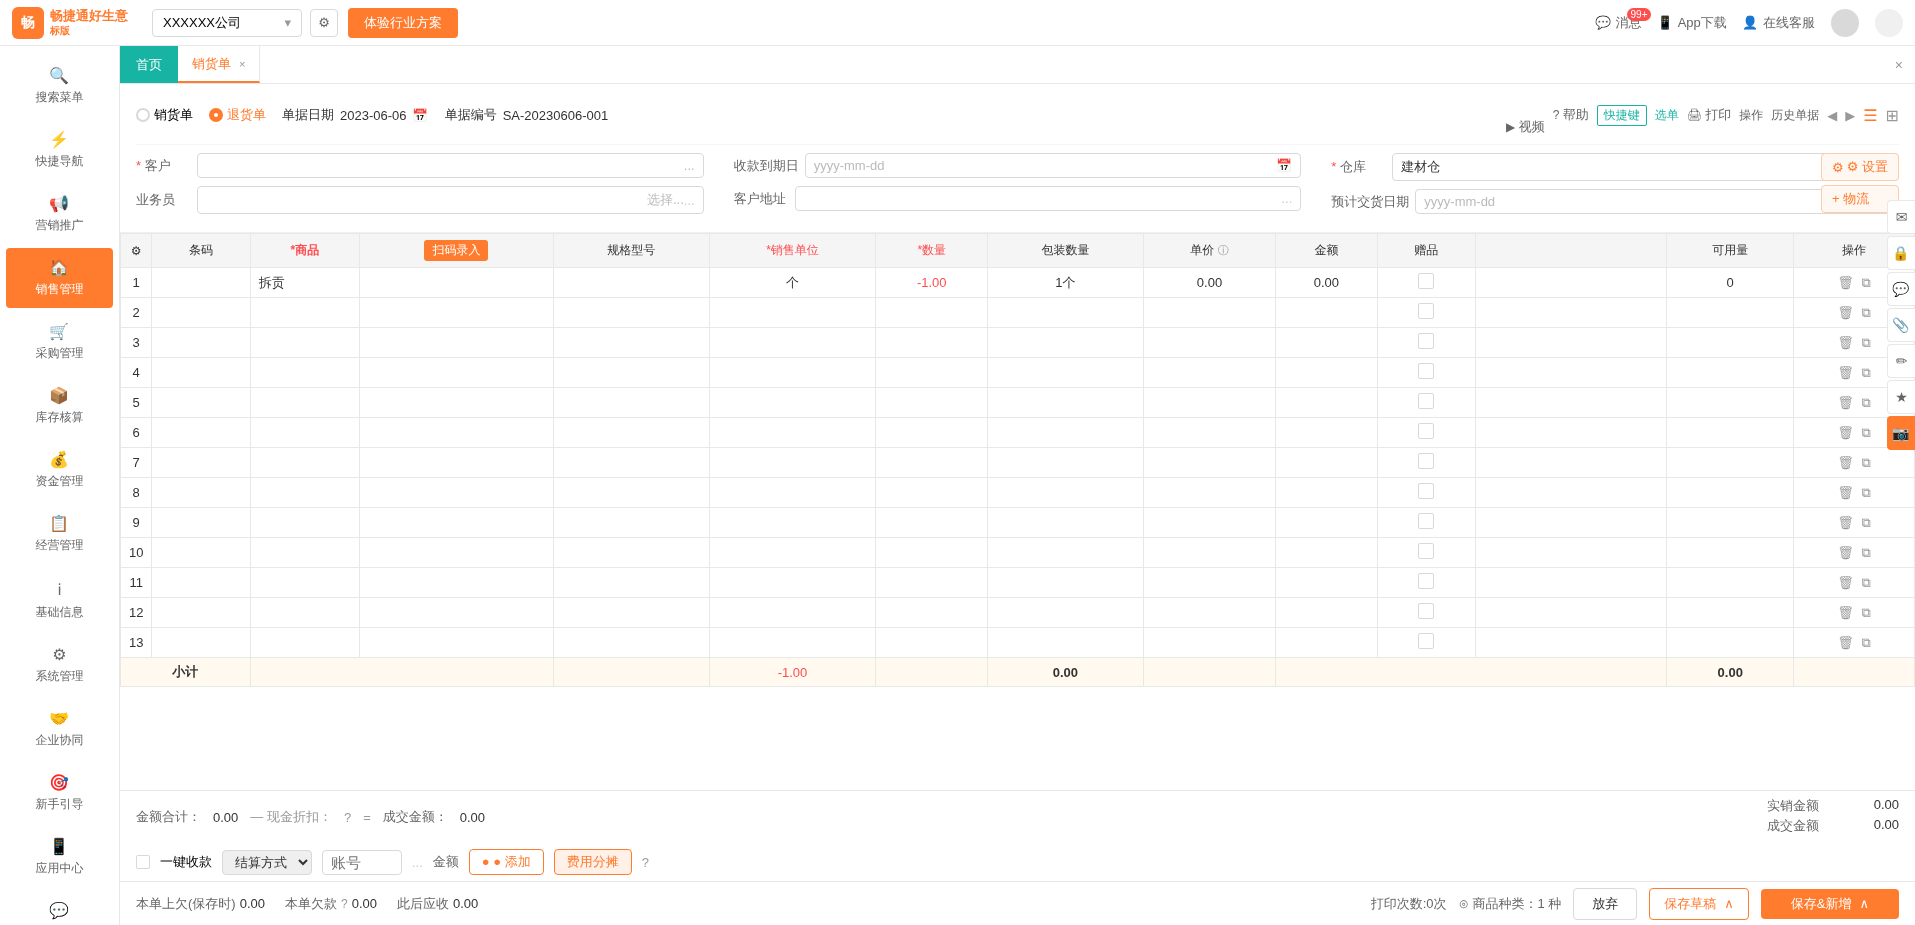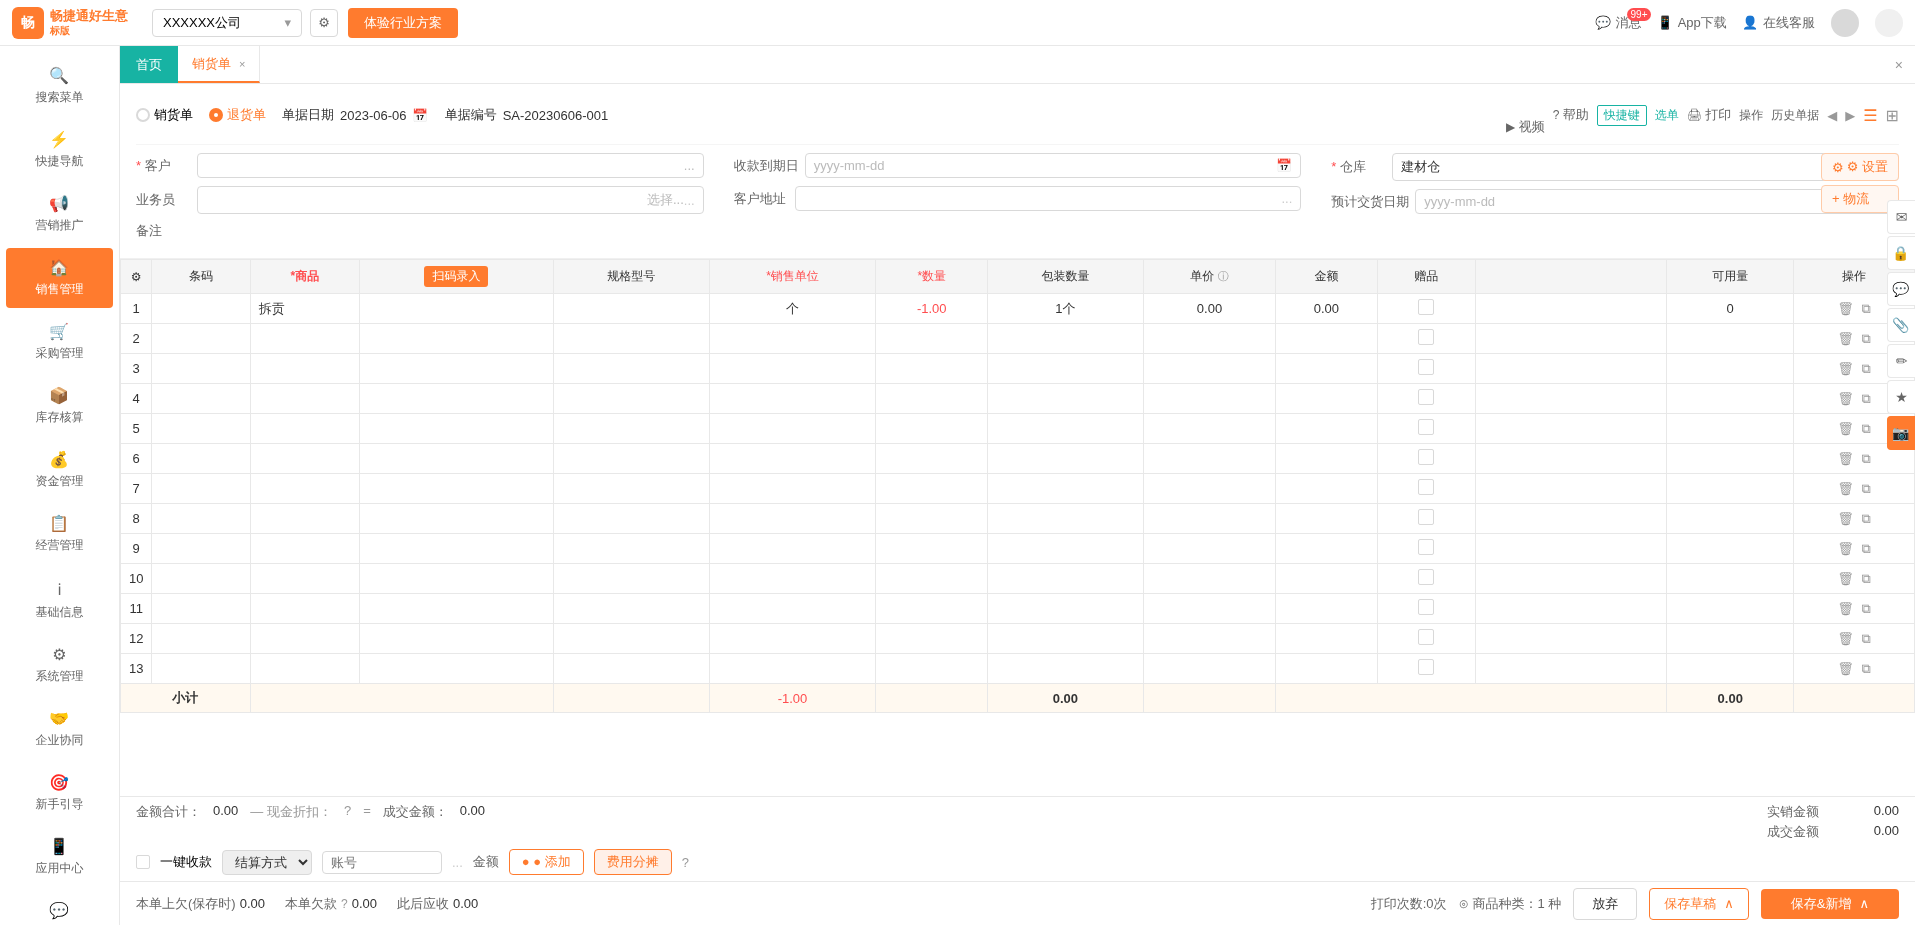--- a/index.html
+++ b/index.html
@@ -52,21 +52,21 @@
     .data-table th { background: #f5f5f5; border: 1px solid #e8e8e8; padding: 6px 8px; text-align: center; font-weight: normal; color: #333; font-size: 12px; white-space: nowrap; position: sticky; top: 0; z-index: 2; }
     .data-table td { border: 1px solid #e8e8e8; padding: 5px 8px; text-align: center; color: #333; font-size: 13px; }
     .data-table td.red { color: #ff4d4f; }
     .scan-btn { background: #ff7b2e; color: #fff; border: none; border-radius: 3px; padding: 2px 8px; font-size: 12px; cursor: pointer; }
     .subtotal-row td { background: #fff9f0; font-weight: 500; color: #ff4d4f; }
     .subtotal-row td.normal { color: #333; font-weight: bold; }
     .checkbox-cell { width: 16px; height: 16px; border: 1px solid #d9d9d9; border-radius: 2px; display: inline-block; }
 
     
     .bottom-area { background: #fff; border-top: 1px solid #e8e8e8; padding: 6px 16px; }
-    .amount-row { display: flex; align-items: flex-start; gap: 12px; margin-bottom: 6px; }
+    .amount-row { display: flex; align-items: center; gap: 12px; margin-bottom: 12px; }
     .amount-label { color: #666; font-size: 13px; }
     .amount-val { color: #333; font-size: 13px; }
     .dash { color: #999; }
     .equals { color: #999; }
     .payment-row { display: flex; align-items: center; gap: 10px; }
     .checkbox-small { width: 14px; height: 14px; border: 1px solid #d9d9d9; border-radius: 2px; display: inline-block; }
     .payment-btn { background: #fff; border: 1px solid #ff7b2e; color: #ff7b2e; border-radius: 4px; padding: 3px 12px; cursor: pointer; font-size: 13px; }
     .payment-btn.active { background: #fff0e8; }
 
     
@@ -249,23 +249,20 @@
               <div class="field-input" style="display:flex;align-items:center;justify-content:flex-end;min-width:280px;">
                 <span class="field-placeholder">...</span>
               </div>
             </div>
             <div class="form-field">
               <span class="field-label">业务员</span>
               <div class="field-input" style="min-width:280px;display:flex;align-items:center;justify-content:flex-end;">
                 <span class="field-placeholder">选择...</span>
                 <span style="color:#ccc;">...</span>
               </div>
-            </div>
-            <div class="form-field">
-              <span class="field-label">备注</span>
             </div>
           </div>
 
           <div>
             <div class="form-field">
               <span class="field-label">收款到期日</span>
               <div class="field-input" style="min-width:240px;display:flex;align-items:center;justify-content:space-between;">
                 <span class="field-placeholder">yyyy-mm-dd</span>
                 <span style="color:#ccc;">📅</span>
               </div>
@@ -612,21 +609,21 @@
               <span class="val">0.00</span>
             </div>
           </div>
         </div>
         <div class="payment-row">
           <div class="checkbox-small"></div>
           <span>一键收款</span>
           <select style="border:1px solid #d9d9d9;border-radius:4px;padding:3px 8px;color:#333;font-size:13px;min-width:80px;">
             <option>结算方式</option>
           </select>
-          <input type="text" placeholder="账号" style="border: 1px solid rgb(217, 217, 217); border-radius: 4px; padding: 3px 8px; font-size: 13px; width: 120px;">
+          <input type="text" placeholder="账号" style="border: 1px solid rgb(217, 217, 217); border-radius: 4px; padding: 3px 8px; font-size: 15px; width: 80px;">
           <span style="color:#ccc;">...</span>
           <span style="color:#666;">金额</span>
           <button class="payment-btn">
             <span style="color:#ff7b2e;">●</span>
             <span>● 添加</span>
           </button>
           <button class="payment-btn active">
             <span>费用分摊</span>
           </button>
           <span style="color:#999;cursor:pointer;">?</span>

